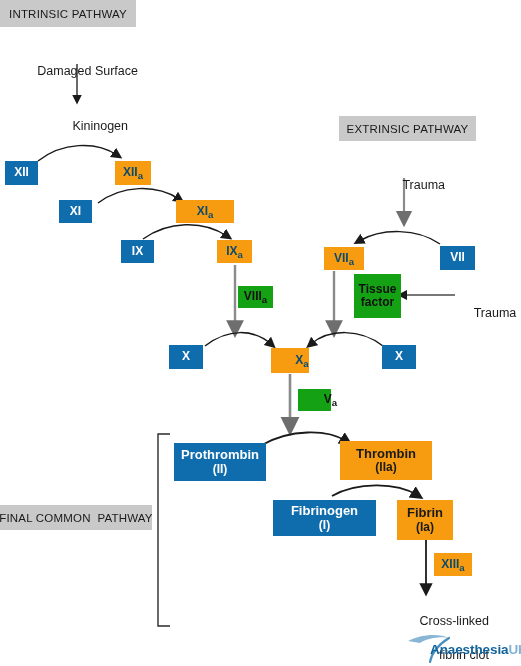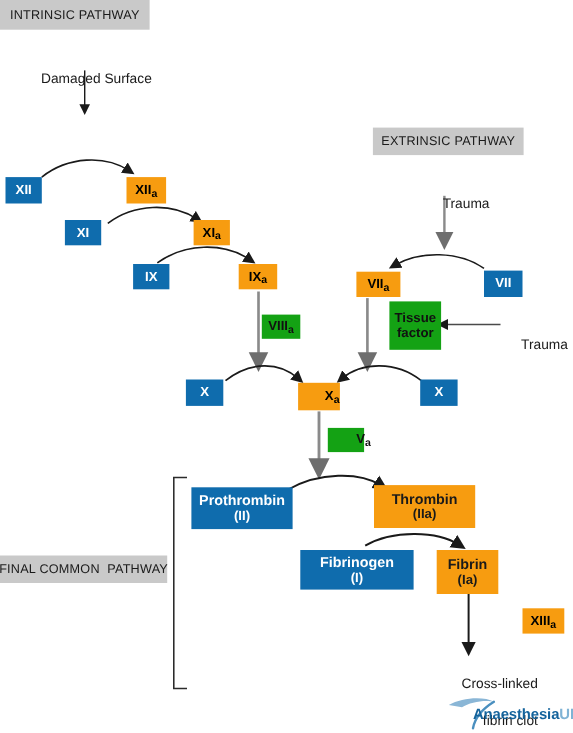--- a/index.html
+++ b/index.html
@@ -21,21 +21,21 @@
   }
 
   
   .box{
     position:absolute;display:flex;flex-direction:column;
     align-items:center;justify-content:center;
     font-size:12px;font-weight:bold;line-height:1.12;
     text-align:center;box-sizing:border-box;
   }
   .box.blue{background:#0f6cad;color:#ffffff;}
-  .box.orange{background:#f79c10;color:#000000;}
+  .box.orange{background:#f79c10;color:#0c4a6e;}
   .box.green{background:#14a214;color:#111111;}
   .box .sub{font-weight:bold;}
   .box.big{font-size:13px;font-weight:bold;}
   .box.big .sub{font-size:12px;font-weight:bold;}
   .box.blue.big{color:#ffffff;}
   .box.orange.big{color:#1a1a1a;}
   sub{font-size:.80em;line-height:0;vertical-align:-.28em;font-weight:bold;}
 
   
   .txt{
@@ -113,20 +113,23 @@
   </div>
 
   <div class="banner" style="left:0px;top:505px;width:152px;height:25px;">
     <span>FINAL COMMON  PATHWAY</span>
   </div>
 
   <div class="txt" style="left:17px;top:46px;width:121px;">
     <span>Damaged Surface</span>
   </div>
 
+  <div class="txt" style="left:27px;top:101px;width:101px;">
+    <span>Kininogen</span>
+  </div>
 
 
   <div class="txt" style="left:364px;top:160px;width:81px;">
     <span>Trauma</span>
   </div>
 
   <div class="txt" style="left:460px;top:288px;width:61px;text-align:left;">
     <span>Trauma</span>
   </div>
 
@@ -142,21 +145,21 @@
   <div class="box orange" style="left:115px;top:161px;width:36px;height:24px;">
     <span>
       <span>XII</span><sub>a</sub>
     </span>
   </div>
 
   <div class="box blue" style="left:59px;top:200px;width:33px;height:23px;">
     <span>XI</span>
   </div>
 
-  <div class="box orange" style="left:176px;top:200px;width:33px;height:23px;">
+  <div class="box orange" style="left:176px;top:200px;width:58px;height:23px;">
     <span>
       <span>XI</span><sub>a</sub>
     </span>
   </div>
 
   <div class="box blue" style="left:121px;top:240px;width:33px;height:23px;">
     <span>IX</span>
   </div>
 
   <div class="box orange" style="left:217px;top:240px;width:35px;height:23px;">
@@ -219,21 +222,21 @@
   <div class="box blue big" style="left:273px;top:500px;width:103px;height:36px;">
     <span>Fibrinogen</span>
     <span class="sub">(I)</span>
   </div>
 
   <div class="box orange big" style="left:397px;top:500px;width:56px;height:40px;">
     <span>Fibrin</span>
     <span class="sub">(Ia)</span>
   </div>
 
-  <div class="box orange" style="left:434px;top:553px;width:38px;height:23px;margin-left:41px;">
+  <div class="box orange" style="left:434px;top:553px;width:38px;height:23px;">
     <span>
       <span>XIII</span><sub>a</sub>
     </span>
   </div>
 
   <div id="logo">
     <div class="word"><span>Anaesthesia</span><span class="uk">UK</span></div>
   </div>
 
 </div>

